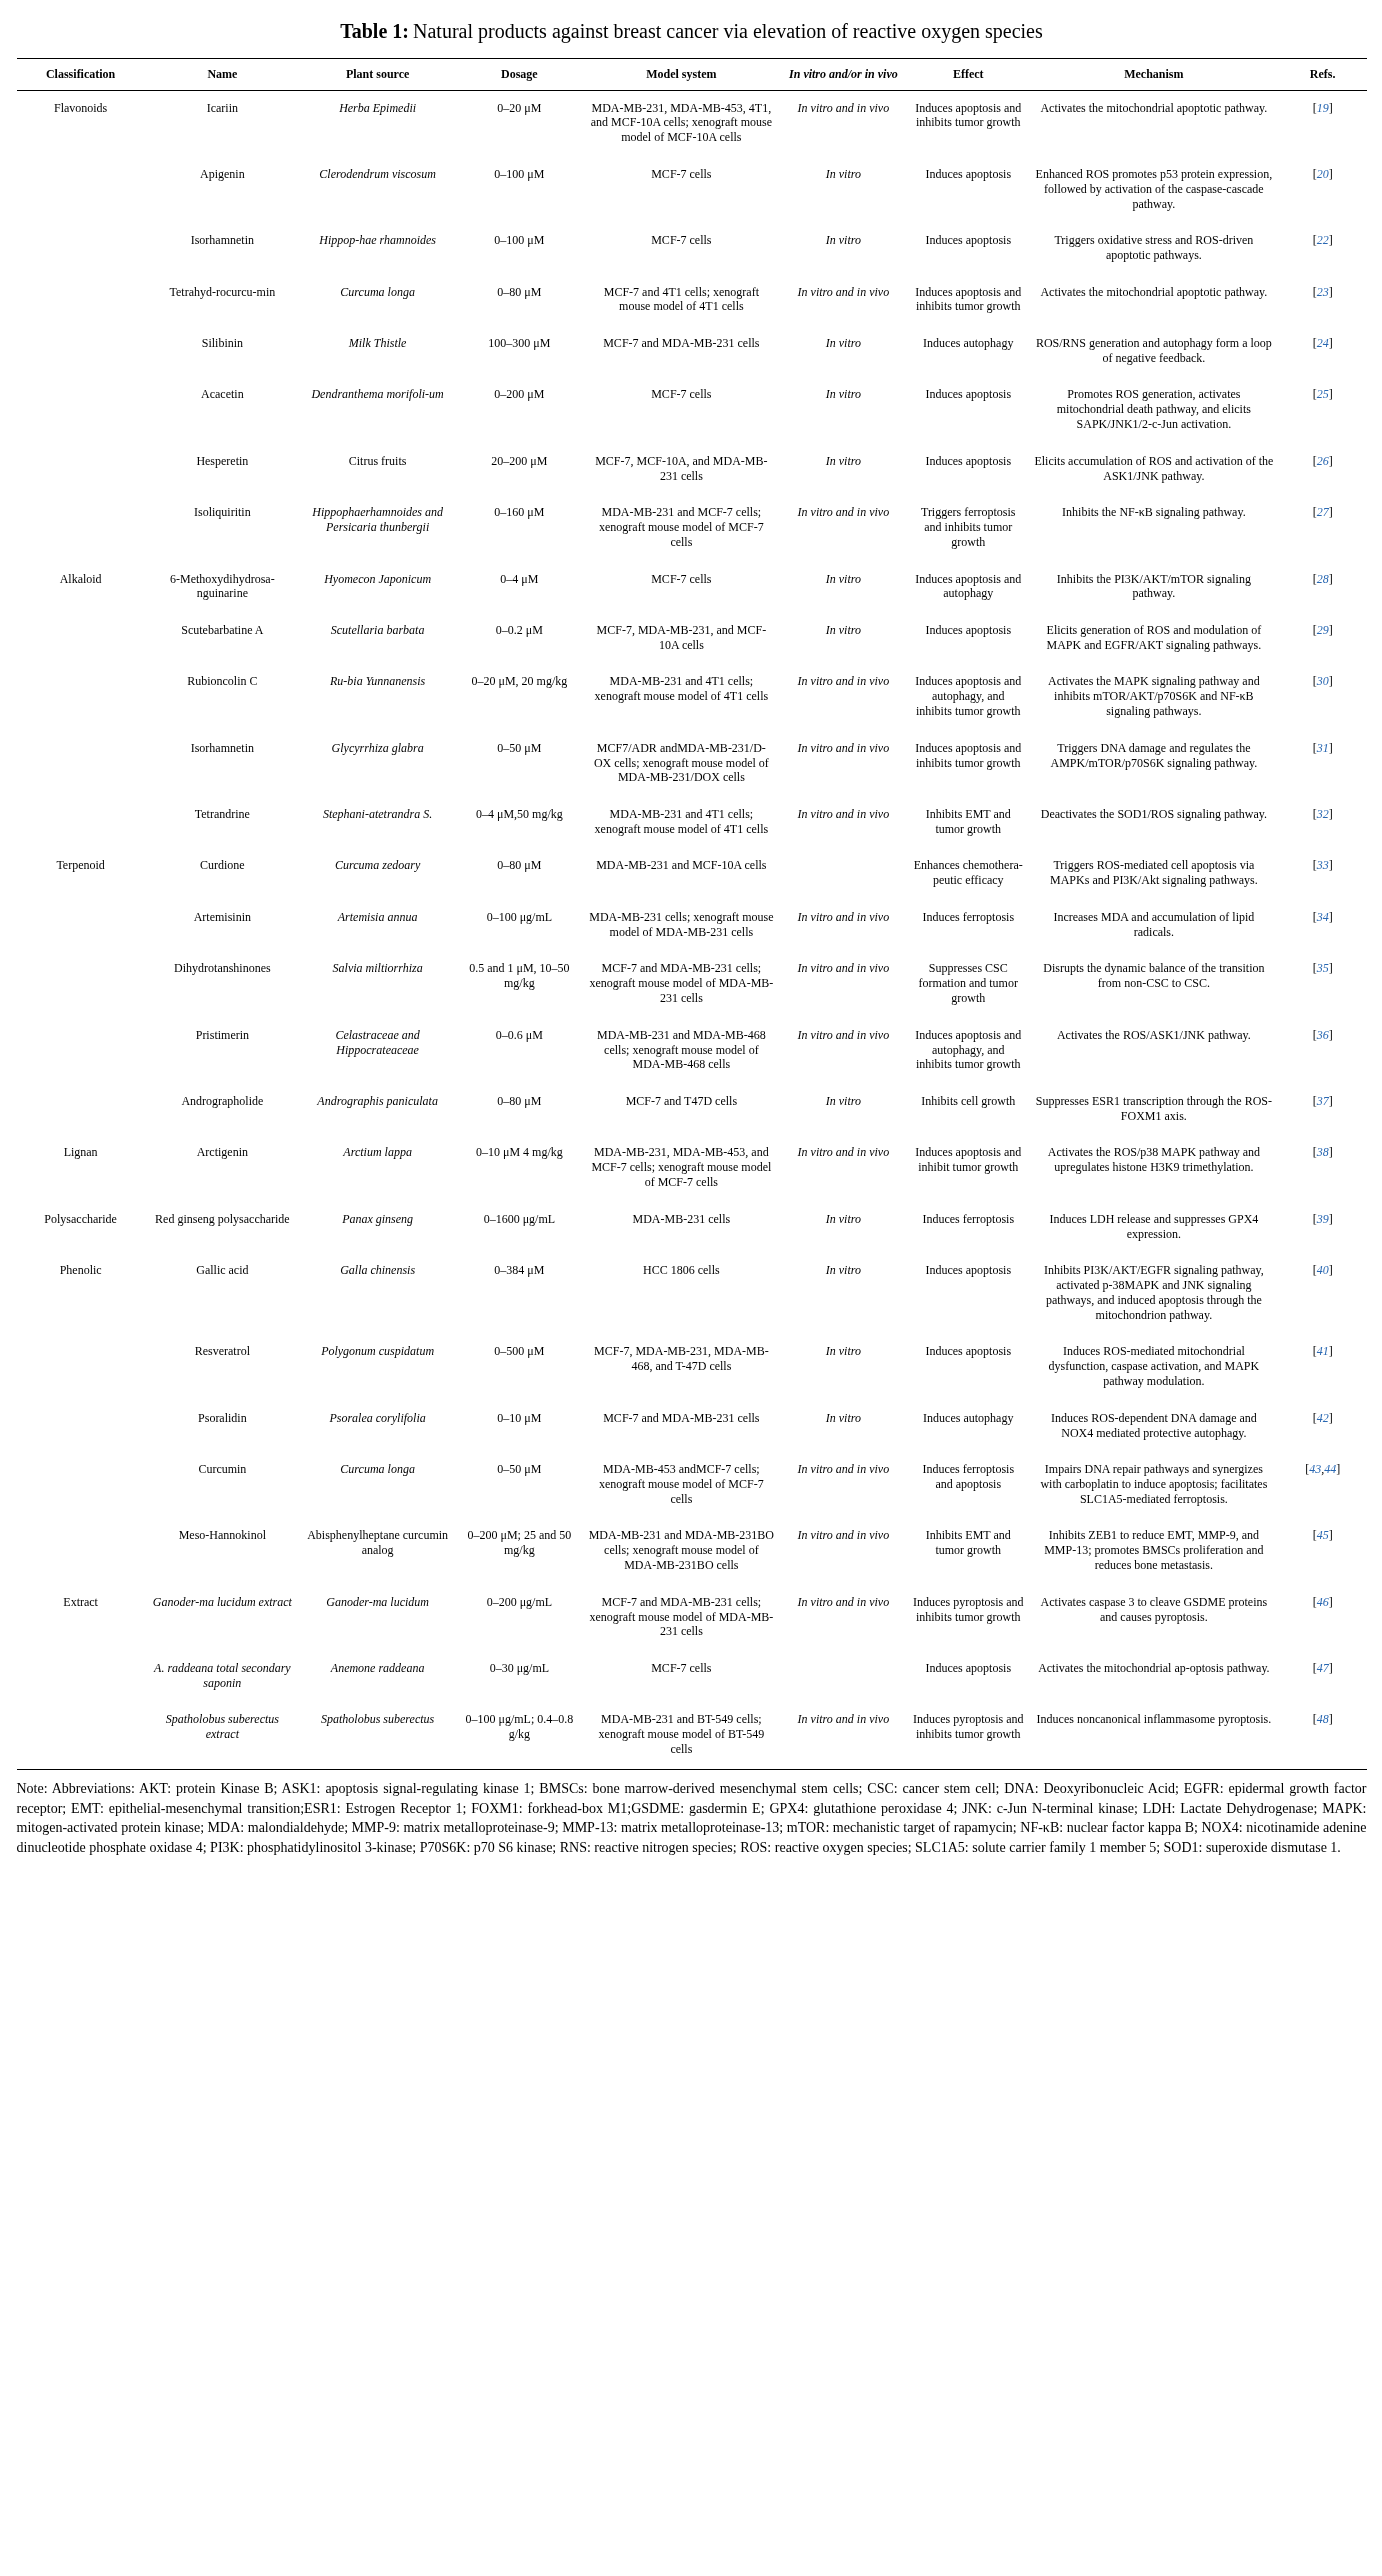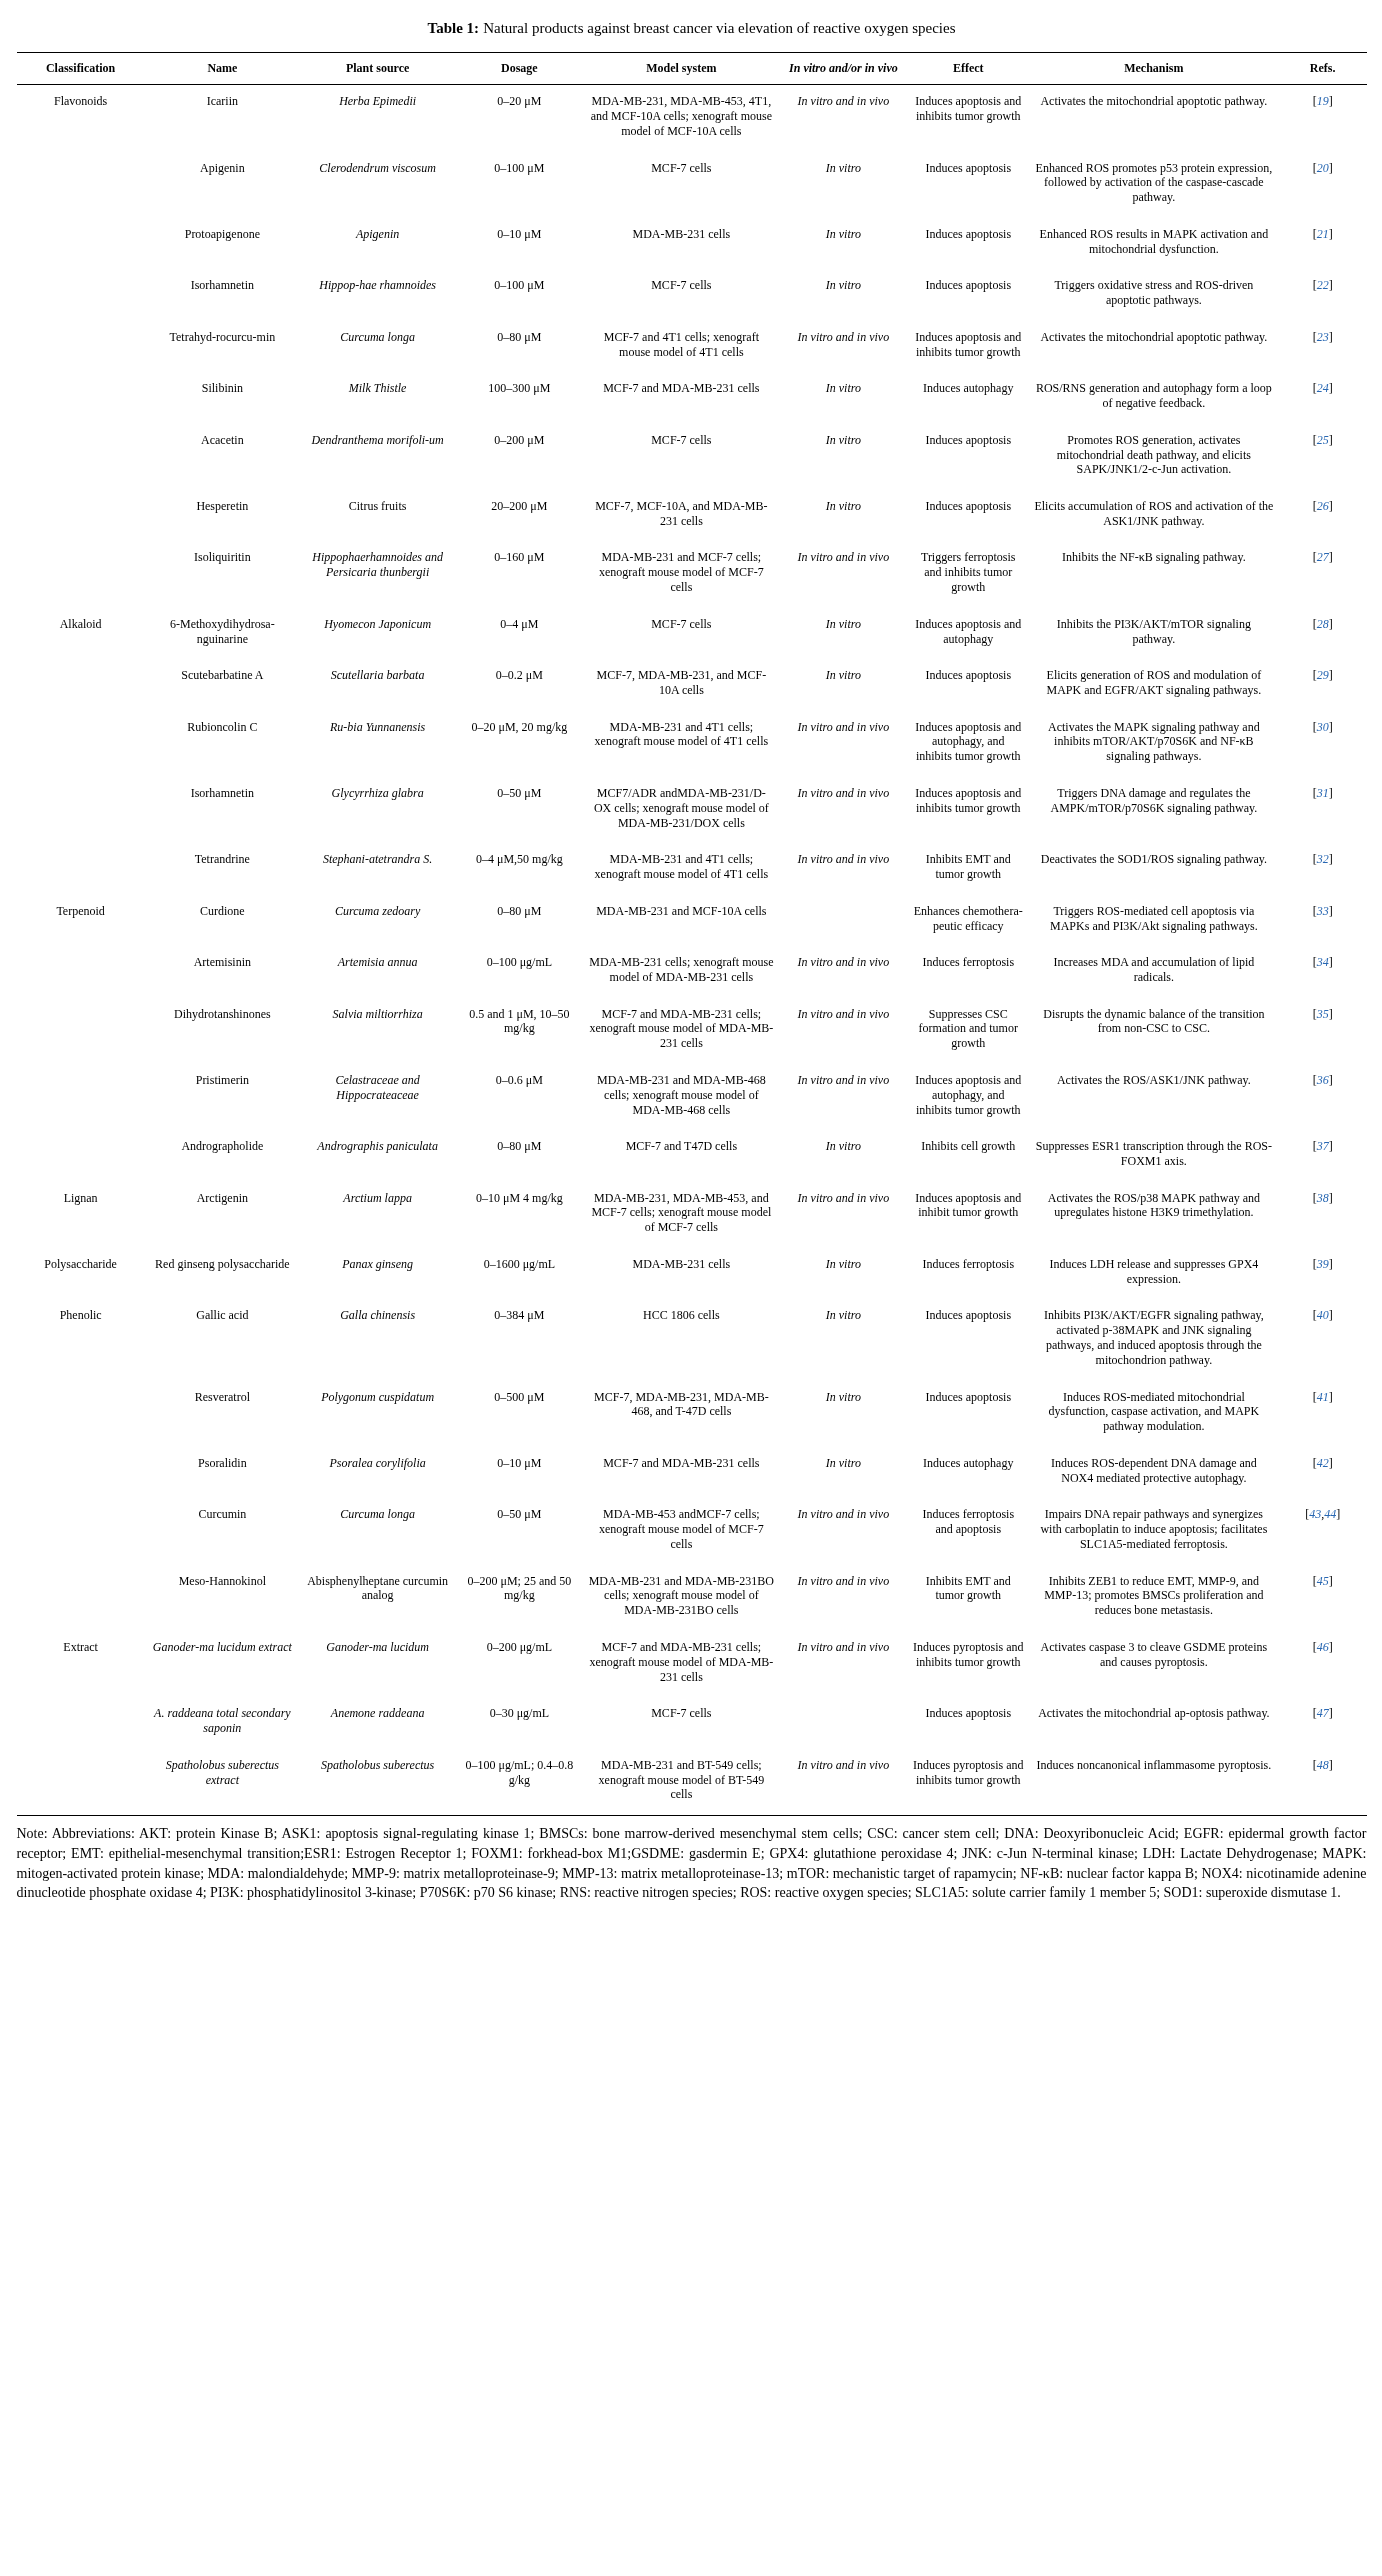--- a/index.html
+++ b/index.html
@@ -7,21 +7,21 @@
   body {
     width: 1383px;
     font-family: "Liberation Serif", serif;
     color: #000000;
     -webkit-font-smoothing: antialiased;
   }
   .page { padding: 15.5px 16.5px 25px 16.5px; }
 
   .table-caption {
     text-align: center;
-    font-size: 15px;
+    font-size: 20px;
     line-height: 1.25;
     margin: 3.1px 0 14.4px 0;
   }
   .cap-label { font-weight: bold; margin-right: 4.1px; }
 
   table.data-table {
     width: 100%;
     table-layout: fixed;
     border-collapse: collapse;
     border-top: 1.5px solid #000;
@@ -109,31 +109,20 @@
           <td class="italic">Clerodendrum viscosum</td>
           <td>0–100 μM</td>
           <td>MCF-7 cells</td>
           <td class="italic">In vitro</td>
           <td>Induces apoptosis</td>
           <td>Enhanced ROS promotes p53 protein expression, followed by activation of the caspase-cascade pathway.</td>
           <td>[<a class="ref-link">20</a>]</td>
         </tr>
         <tr>
           <td></td>
-          <td>Protoapigenone</td>
-          <td class="italic">Apigenin</td>
-          <td>0–10 μM</td>
-          <td>MDA-MB-231 cells</td>
-          <td class="italic">In vitro</td>
-          <td>Induces apoptosis</td>
-          <td>Enhanced ROS results in MAPK activation and mitochondrial dysfunction.</td>
-          <td>[<a class="ref-link">21</a>]</td>
-        </tr>
-        <tr>
-          <td></td>
           <td>Isorhamnetin</td>
           <td class="italic">Hippop-hae rhamnoides</td>
           <td>0–100 μM</td>
           <td>MCF-7 cells</td>
           <td class="italic">In vitro</td>
           <td>Induces apoptosis</td>
           <td>Triggers oxidative stress and ROS-driven apoptotic pathways.</td>
           <td>[<a class="ref-link">22</a>]</td>
         </tr>
         <tr>

